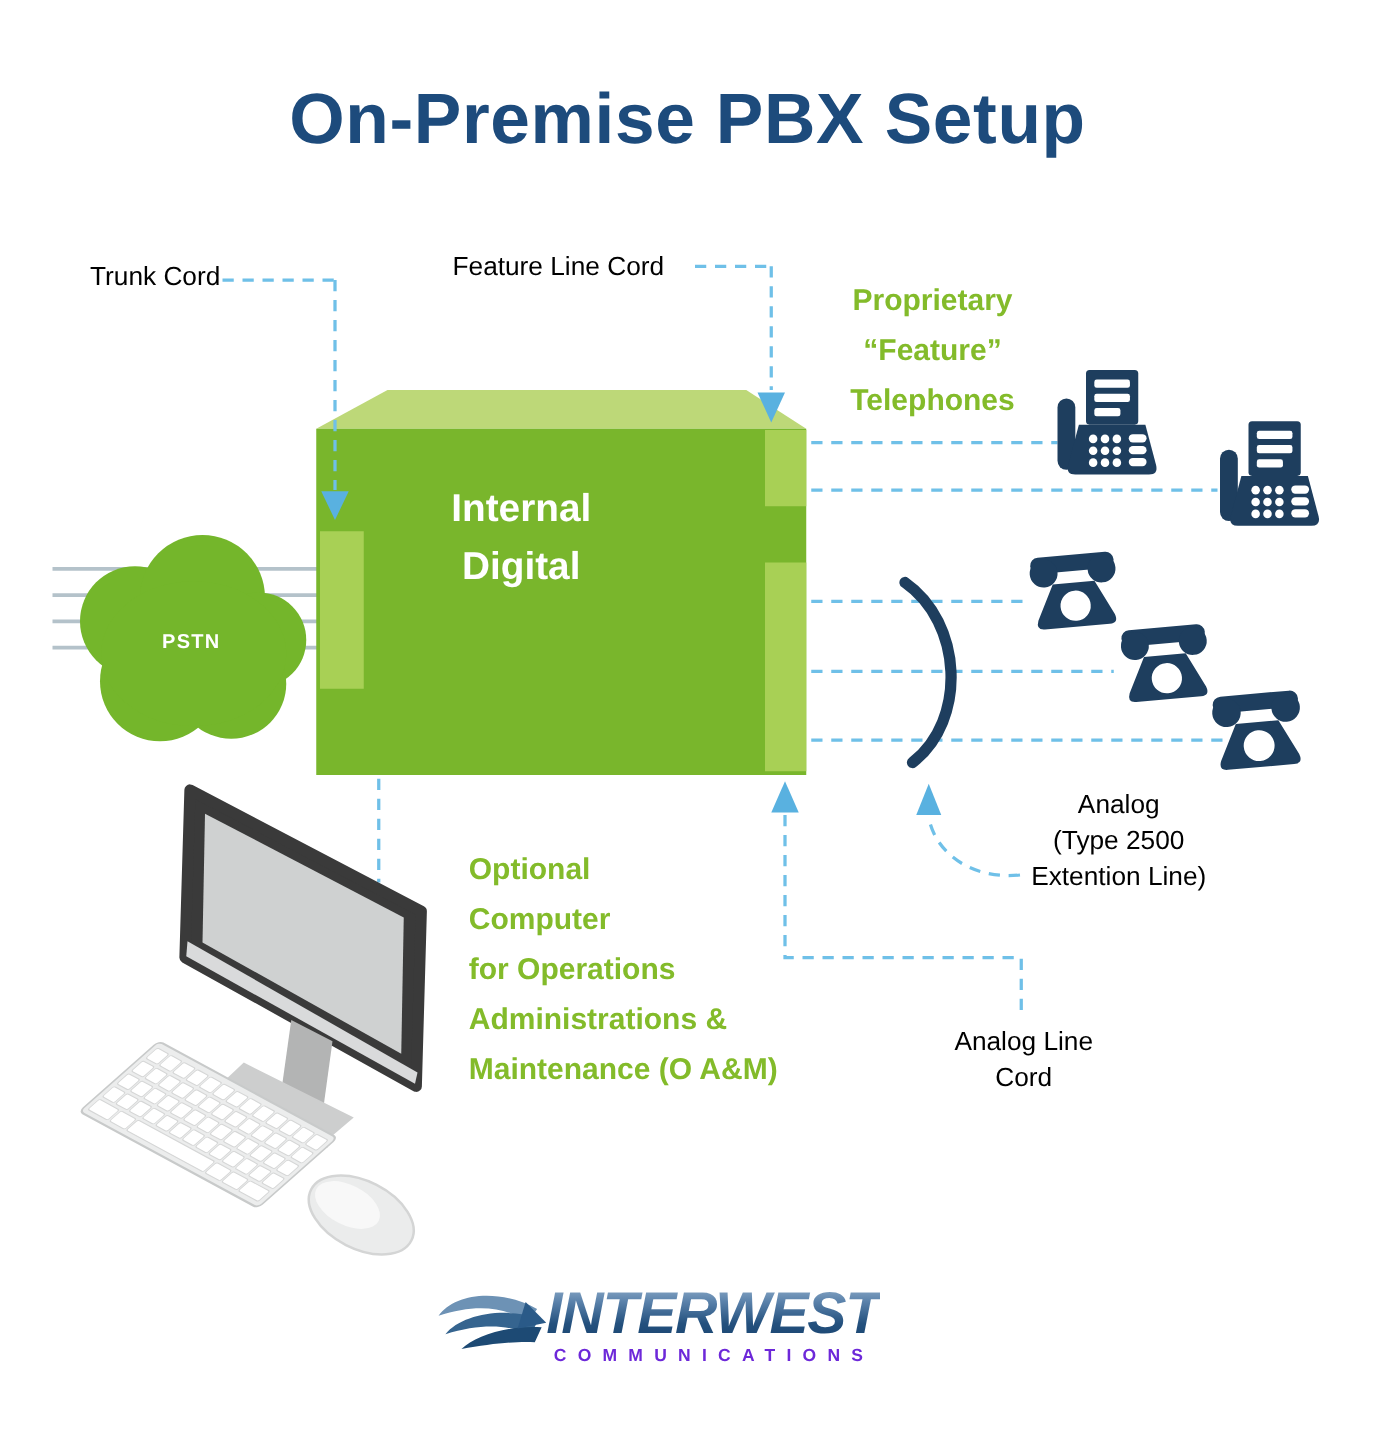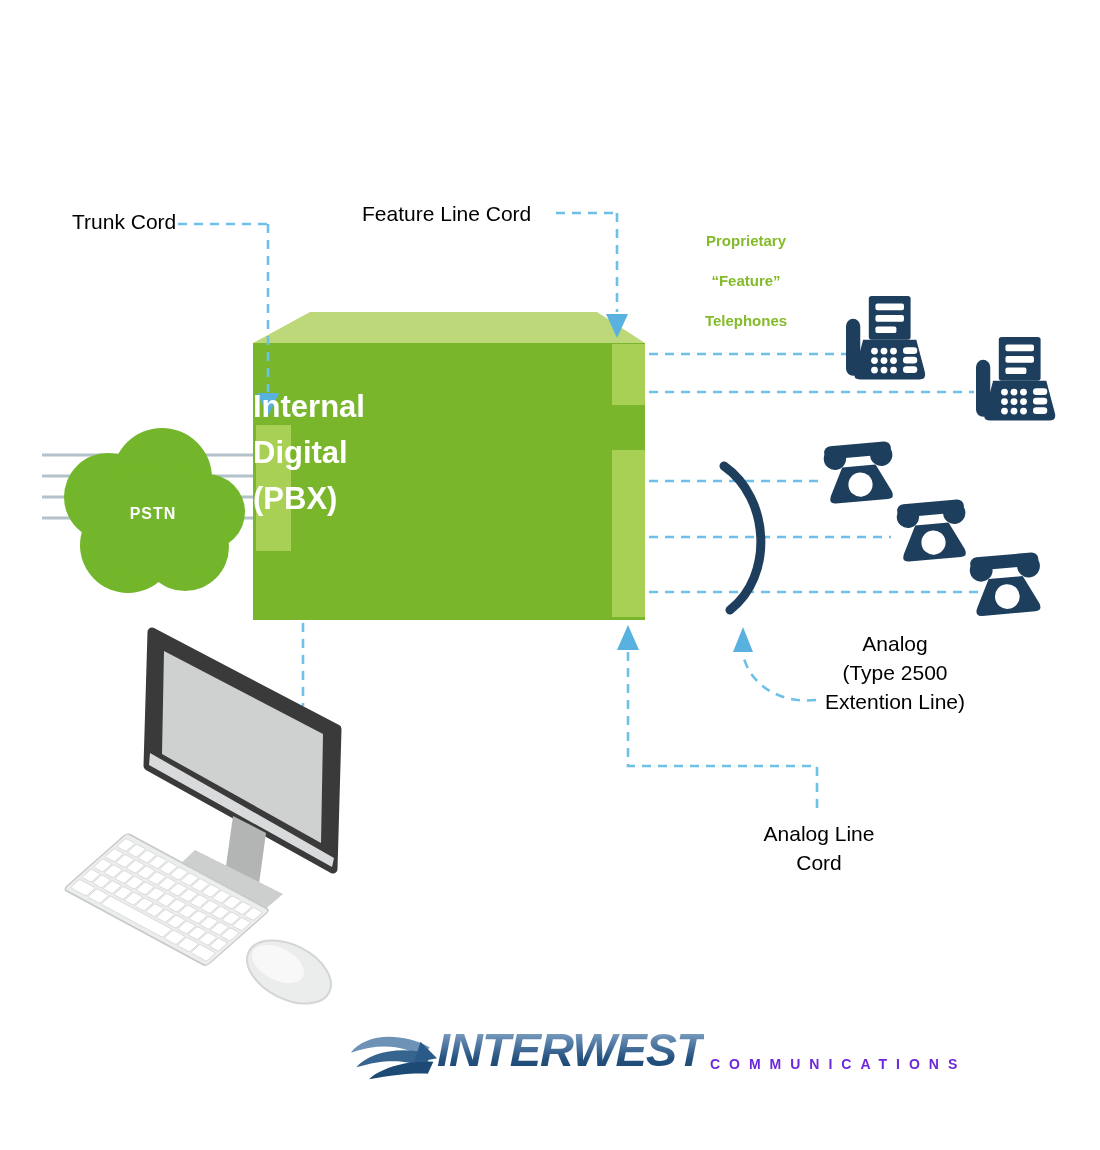--- a/index.html
+++ b/index.html
@@ -9,32 +9,32 @@
     font-family:"Liberation Sans",sans-serif;
   }
   #diagram-svg{position:absolute;left:0;top:0;z-index:1;}
   .txt{position:absolute;z-index:2;}
   .page-title{
     width:1100px;text-align:center;top:62px;left:0;
     font-size:57px;font-weight:bold;color:#1d4b7c;letter-spacing:0.5px;
   }
   .lbl{color:#000000;font-size:21px;line-height:27px;}
   .lbl.center{text-align:center;}
-  .lbl-green{color:#83bb2a;font-size:15px;font-weight:bold;line-height:40px;}
+  .lbl-green{color:#83bb2a;font-size:24px;font-weight:bold;line-height:40px;}
   .lbl-green.center{text-align:center;}
   .pstn-label{
     width:120px;text-align:center;color:#ffffff;
     font-size:16px;font-weight:bold;letter-spacing:1px;
   }
   .box-label{
-    width:328px;color:#ffffff;
+    width:328px;text-align:center;color:#ffffff;
     font-size:31px;font-weight:bold;line-height:46px;
   }
   .logo{display:flex;align-items:flex-start;}
-  .logo-text{display:flex;flex-direction:row;align-items:flex-end;}
+  .logo-text{display:flex;flex-direction:column;}
   .logo-brand{
     font-size:47px;font-weight:bold;font-style:italic;letter-spacing:-1px;
     color:#2c5b8c;
     background:linear-gradient(180deg,#8fadc9 0%,#5b82ab 30%,#24517e 70%,#1b4571 100%);
     -webkit-background-clip:text;background-clip:text;-webkit-text-fill-color:transparent;
     line-height:44px;
   }
   .logo-tagline{
     margin-top:4px;padding-left:6px;
     font-size:14px;font-weight:bold;letter-spacing:9px;color:#6d28d9;
@@ -232,50 +232,57 @@
             <rect x="202.4" y="73.2" width="26" height="13.5" rx="2"></rect>
           </g>
       </g>
       <g>
         <ellipse cx="289" cy="972" rx="45" ry="27" transform="rotate(27 289 972)" fill="#ebecec" stroke="#d4d5d5" stroke-width="2"></ellipse>
         <ellipse cx="278" cy="964" rx="28" ry="16" transform="rotate(27 278 964)" fill="#f8f8f8"></ellipse>
       </g>
     </g>
   </svg>
 
+  <div class="txt page-title">On-Premise PBX Setup</div>
 
   <div class="txt lbl" style="left:72px;top:208px">Trunk Cord</div>
 
   <div class="txt lbl" style="left:362px;top:200px">Feature Line Cord</div>
 
   <div class="txt lbl-green center" style="left:651px;top:221px;width:190px">
     <div>Proprietary</div>
     <div>“Feature”</div>
     <div>Telephones</div>
   </div>
 
   <div class="txt pstn-label" style="left:93px;top:505px">PSTN</div>
 
   <div class="txt box-label" style="left:253px;top:384px">
     <div>Internal</div>
     <div>Digital</div>
-    <div>(PBX)</div>
   </div>
 
   <div class="txt lbl center" style="left:795px;top:629px;width:200px;line-height:29px">
     <div>Analog</div>
     <div>(Type 2500</div>
     <div>Extention Line)</div>
   </div>
 
   <div class="txt lbl center" style="left:739px;top:819px;width:160px;line-height:29px">
     <div>Analog Line</div>
     <div>Cord</div>
   </div>
 
+  <div class="txt lbl-green" style="left:375px;top:676px">
+    <div>Optional</div>
+    <div>Computer</div>
+    <div>for Operations</div>
+    <div>Administrations &amp;</div>
+    <div>Maintenance (O A&amp;M)</div>
+  </div>
 
   <div class="txt logo" style="left:349px;top:1028px">
     <svg width="88" height="64" viewBox="0 0 96 64">
       <path d="M88,18 C55,0 16,4 2,24 C34,13 62,16 80,30 Z" fill="#6d92b5"></path>
       <path d="M90,26 C58,16 22,23 8,40 C40,30 66,32 82,41 Z" fill="#35648f"></path>
       <path d="M92,34 C64,32 34,41 22,53 C48,48 72,46 86,47 Z" fill="#1d4a74"></path>
       <polygon points="78,12 96,30 71,35" fill="#2a5a88"></polygon>
     </svg>
     <div class="logo-text">
       <div class="logo-brand">INTERWEST</div>

